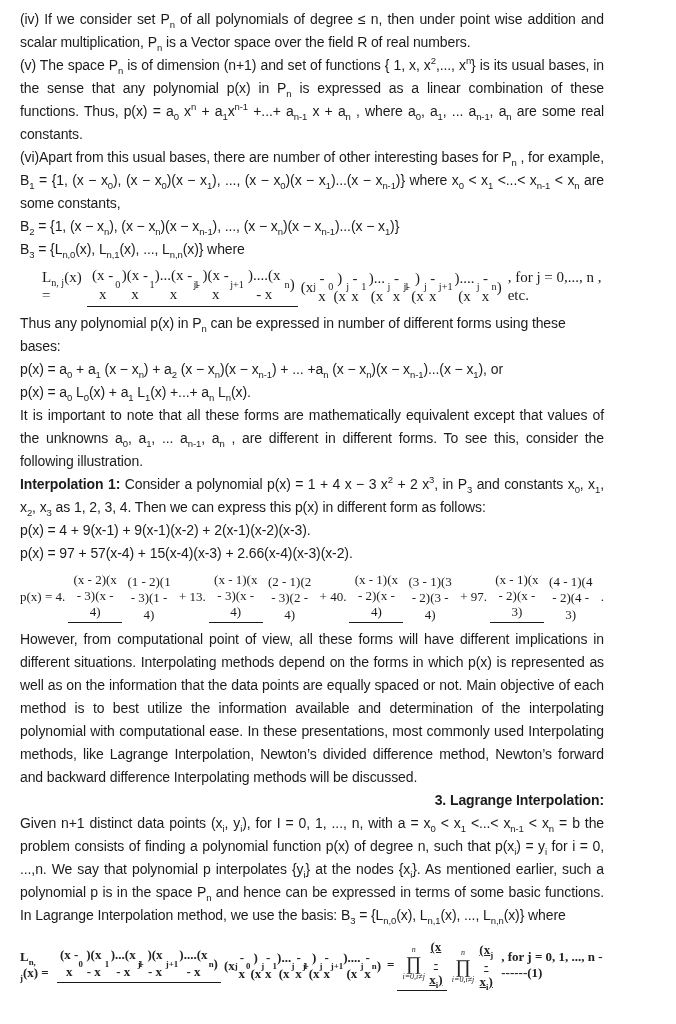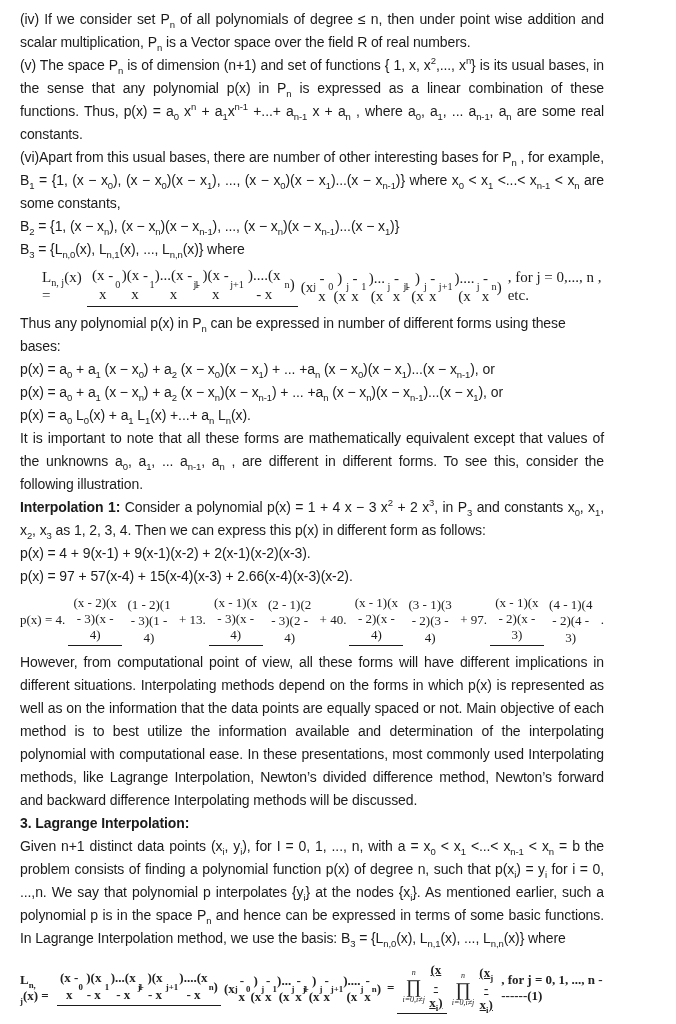--- a/index.html
+++ b/index.html
@@ -11,21 +11,21 @@
     overflow:hidden;
     margin-left:10px;
   }
   .page p{margin:0;}
   .j{text-align:justify;}
   sub{font-size:0.68em;line-height:0;}
   sup{font-size:0.68em;line-height:0;}
   b{font-weight:bold;}
   .mt-blank{margin-top:20px;}
   .mt-small{margin-top:5px;}
-  .mt-head{margin-top:24px;}
+  .mt-head{margin-top:24px;text-align:right;}
   .heading{font-weight:bold;}
   
   .formula{
     display:flex;align-items:center;flex-wrap:nowrap;
     font-family:"Liberation Serif","DejaVu Serif",serif;
     line-height:1.25;letter-spacing:0;
   }
   .f1{font-size:15px;margin:5px 0 5px 22px;}
   .f2{font-size:13px;margin:7px 0 5px 0;}
   .f3{font-size:13px;margin:12px 0 0 0;font-weight:bold;color:#222;}
@@ -69,21 +69,20 @@
     <span>L<sub>n, j</sub>(x) =</span>
     <span class="frac">
       <span class="num">(x - x<sub>0</sub>)(x - x<sub>1</sub>)...(x - x<sub>j-1</sub>)(x - x<sub>j+1</sub>)....(x - x<sub>n</sub>)</span>
       <span class="den">(x<sub>j</sub> - x<sub>0</sub>)(x<sub>j</sub> - x<sub>1</sub>)...(x<sub>j</sub> - x<sub>j-1</sub>)(x<sub>j</sub> - x<sub>j+1</sub>)....(x<sub>j</sub> - x<sub>n</sub>)</span>
     </span>
     <span>, for j = 0,..., n , etc.</span>
   </div>
 
   <p>Thus any polynomial p(x) in P<sub>n</sub> can be expressed in number of different forms using these bases:</p>
 
-  <p>p(x) = a<sub>0</sub> + a<sub>1</sub> (x − x<sub>0</sub>) + a<sub>2</sub> (x − x<sub>0</sub>)(x − x<sub>1</sub>) + ... +a<sub>n</sub> (x − x<sub>0</sub>)(x − x<sub>1</sub>)...(x − x<sub>n-1</sub>), or</p>
   <p>p(x) = a<sub>0</sub> + a<sub>1</sub> (x − x<sub>n</sub>) + a<sub>2</sub> (x − x<sub>n</sub>)(x − x<sub>n-1</sub>) + ... +a<sub>n</sub> (x − x<sub>n</sub>)(x − x<sub>n-1</sub>)...(x − x<sub>1</sub>), or</p>
   <p>p(x) = a<sub>0</sub> L<sub>0</sub>(x) + a<sub>1</sub> L<sub>1</sub>(x) +...+ a<sub>n</sub> L<sub>n</sub>(x).</p>
 
   <p class="j">It is important to note that all these forms are mathematically equivalent except that values of the unknowns a<sub>0</sub>, a<sub>1</sub>, ... a<sub>n-1</sub>, a<sub>n</sub> , are different in different forms. To see this, consider the following illustration.</p>
 
   <p class="j mt-blank"><b>Interpolation 1:</b><span>  Consider a polynomial p(x) = 1 + 4 x − 3 x<sup>2</sup> + 2 x<sup>3</sup>, in P<sub>3</sub> and constants x<sub>0</sub>, x<sub>1</sub>, x<sub>2</sub>, x<sub>3</sub> as 1, 2, 3, 4. Then we can express this p(x) in different form as follows:</span></p>
 
   <p class="mt-small">p(x) = 4 + 9(x-1) + 9(x-1)(x-2) + 2(x-1)(x-2)(x-3).</p>
   <p>p(x) = 97 + 57(x-4) + 15(x-4)(x-3) + 2.66(x-4)(x-3)(x-2).</p>
 

